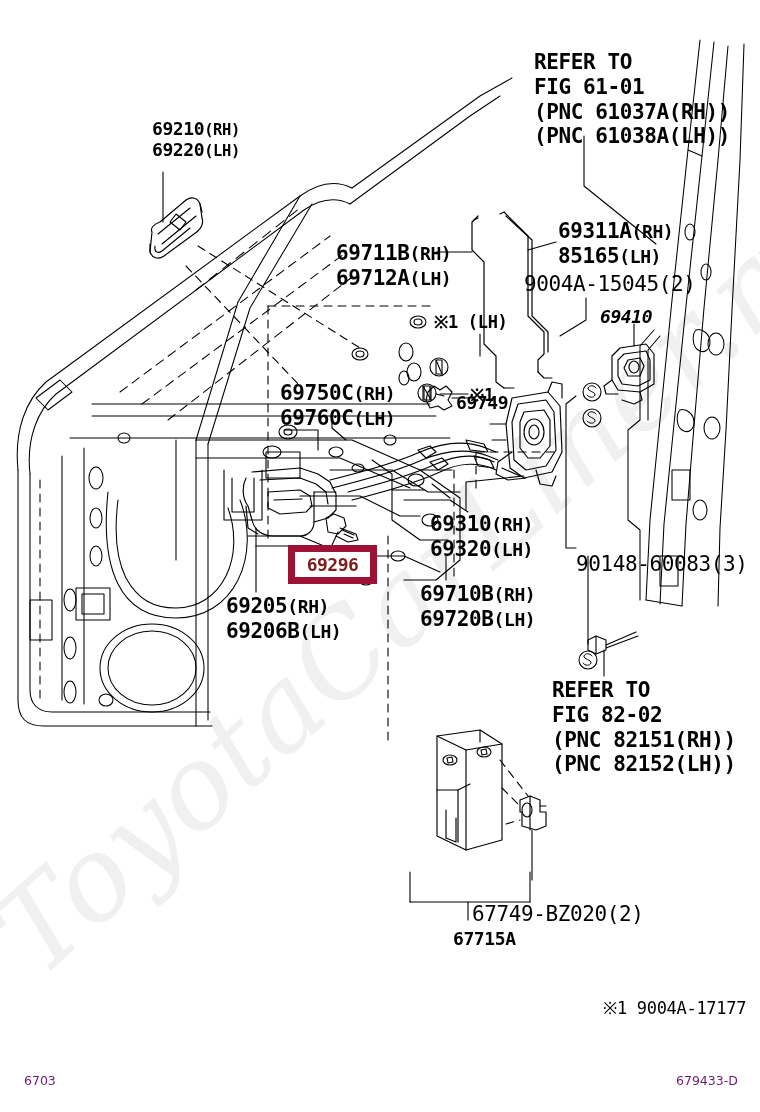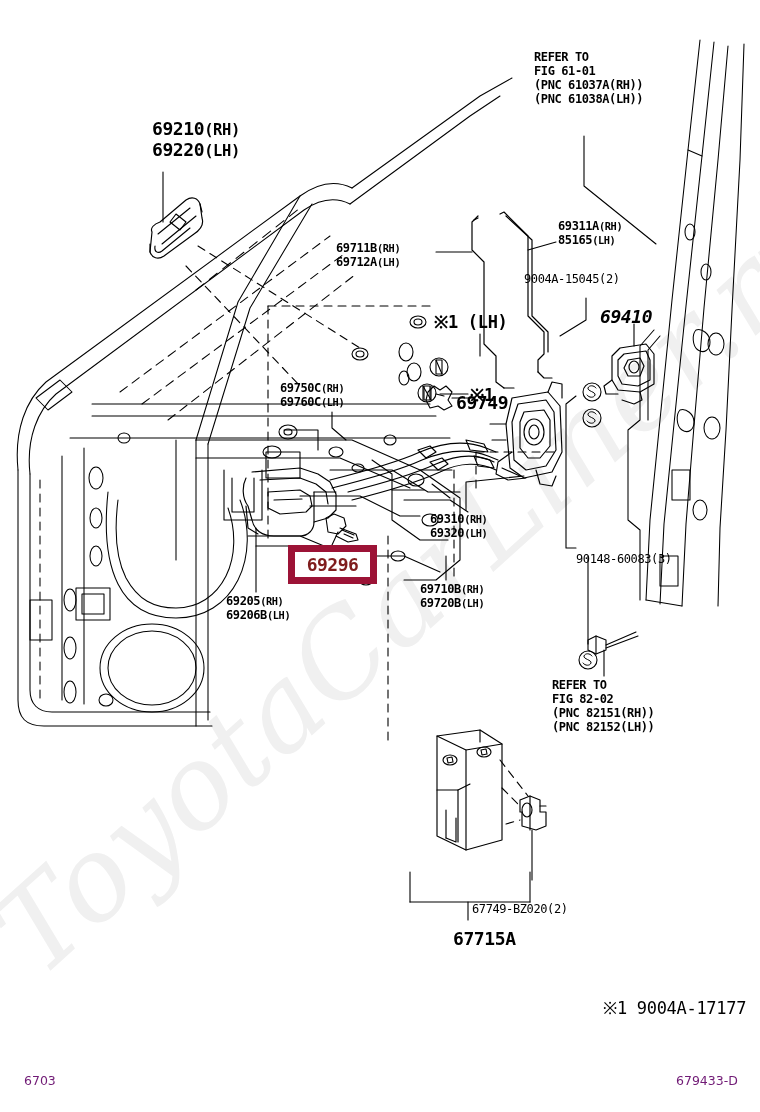--- a/index.html
+++ b/index.html
@@ -37,21 +37,21 @@
   }
   .lbl {
     position: absolute;
     font-family: "DejaVu Sans Mono", monospace;
     color: #000000;
     white-space: pre;
     line-height: 1.18;
     font-weight: bold;
   }
   .lbl.s17 { font-size: 18px; letter-spacing: -0.4px; }
-  .lbl.s16 { font-size: 12px; letter-spacing: -0.4px; }
+  .lbl.s16 { font-size: 21px; letter-spacing: -0.4px; }
   .lbl.s15 { font-size: 17px; letter-spacing: -0.3px; }
   .lbl.thin { font-weight: normal; }
   .sub { font-size: 0.86em; }
   .footer-txt {
     position: absolute;
     font-family: "DejaVu Sans", sans-serif;
     font-size: 12.5px;
     color: #701a75;
     letter-spacing: 0px;
   }

